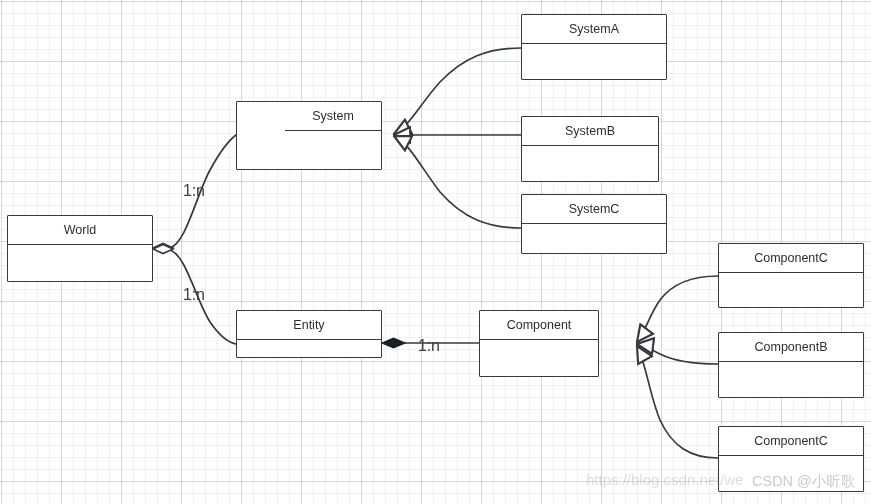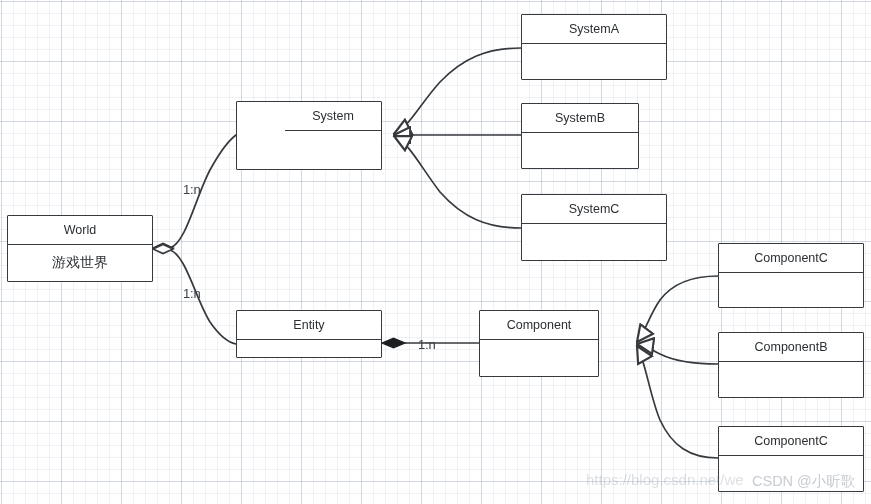--- a/index.html
+++ b/index.html
@@ -55,21 +55,21 @@
     text-align: center;
     font-size: 14px;
     color: #2b2f33;
     display: flex;
     align-items: center;
     justify-content: center;
     white-space: nowrap;
   }
   .edge-label {
     position: absolute;
-    font-size: 13px;
+    font-size: 16px;
     color: #3a3f45;
     white-space: nowrap;
     letter-spacing: -0.2px;
   }
   .watermark {
     position: absolute;
     white-space: nowrap;
     pointer-events: none;
     font-family: "Liberation Sans", sans-serif;
   }
@@ -129,39 +129,38 @@
     <g>
       <path d="M 718 364 C 690 364 672 360 660 354 C 650 349 645 345 637 344" fill="none" stroke="#36393d" stroke-width="1.7" stroke-linecap="round" marker-end="url(#tri-open)"></path>
     </g>
     <g>
       <path d="M 718 458 C 690 458 672 446 660 420 C 650 396 645 360 637 346" fill="none" stroke="#36393d" stroke-width="1.7" stroke-linecap="round" marker-end="url(#tri-open)"></path>
     </g>
   </svg>
 
   <div class="uml-box" style="left:7px; top:215px; width:146px; height:67px;">
     <div class="uml-title">World</div>
-    <div class="uml-body">游戏世界</div>
   </div>
 
   <div class="uml-box" style="left:236px; top:101px; width:146px; height:69px;padding-left:48px;">
     <div class="uml-title">System</div>
     <div class="uml-body"></div>
   </div>
 
   <div class="uml-box" style="left:521px; top:14px; width:146px; height:66px;">
     <div class="uml-title">SystemA</div>
     <div class="uml-body"></div>
   </div>
 
-  <div class="uml-box" style="left:521px; top:103px; width:118px; height:66px;">
+  <div class="uml-box" style="left:521px; top:116px; width:138px; height:66px;">
     <div class="uml-title">SystemB</div>
     <div class="uml-body"></div>
   </div>
 
-  <div class="uml-box" style="left:521px; top:194px; width:146px; height:67px;">
+  <div class="uml-box" style="left:521px; top:194px; width:146px; height:60px;">
     <div class="uml-title">SystemC</div>
     <div class="uml-body"></div>
   </div>
 
   <div class="uml-box" style="left:236px; top:310px; width:146px; height:48px;">
     <div class="uml-title">Entity</div>
     <div class="uml-body"></div>
   </div>
 
   <div class="uml-box" style="left:479px; top:310px; width:120px; height:67px;">

